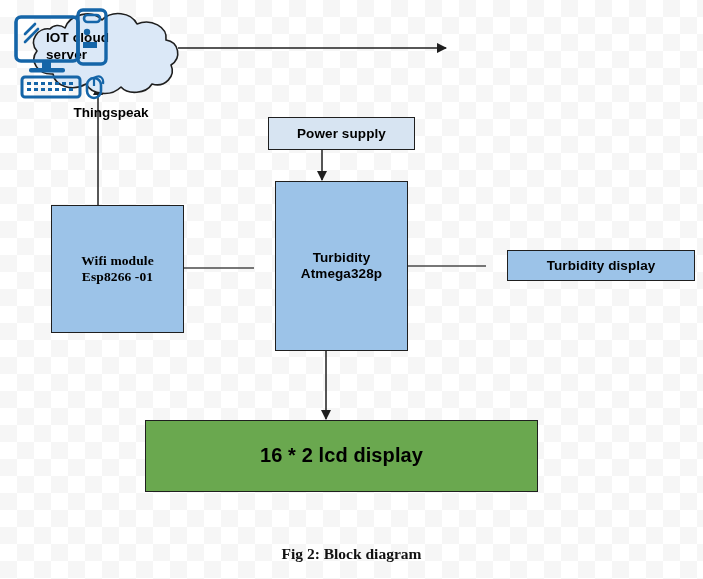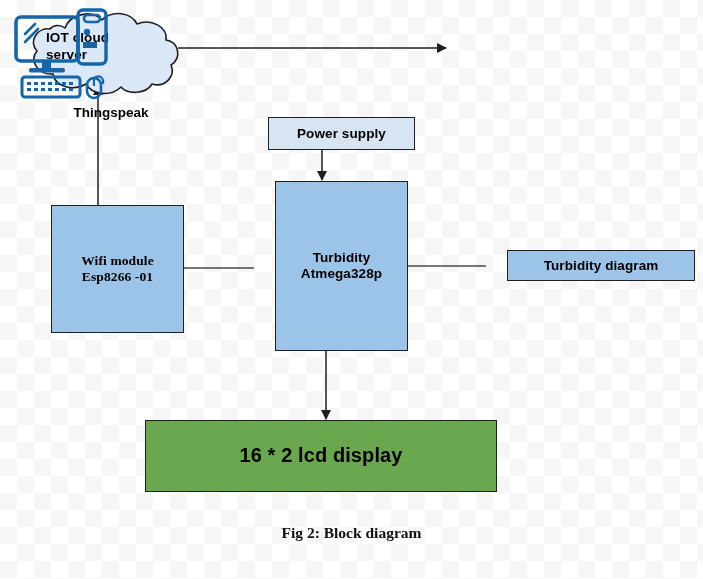--- a/index.html
+++ b/index.html
@@ -108,21 +108,21 @@
     left: 487px;
     top: 250px;
     width: 188px;
     height: 31px;
     background: #9cc3e8;
     font-size: 13.5px;
   }
   #lcd-display {
     left: 125px;
     top: 420px;
-    width: 352px;
+    width: 393px;
     height: 72px;
     background: #6aa84f;
     font-size: 20px;
   }
 
   
   #thingspeak-node {
     left: 452px;
     top: 6px;
     width: 126px;
@@ -143,21 +143,21 @@
     font-size: 13.5px;
     font-weight: bold;
     color: #000;
     margin-left: 48px;
   }
 
   
   #figure-caption {
     position: absolute;
     left: 0;
-    top: 524px;
+    top: 545px;
     width: 703px;
     text-align: center;
     font-family: "Liberation Serif", serif;
     font-size: 15.5px;
     font-weight: bold;
     color: #111111;
   }
 </style>
 </head>
 <body>
@@ -245,21 +245,21 @@
     <span>Wifi module
 Esp8266 -01</span>
   </div>
 
   <div id="controller" class="node box">
     <span>Turbidity
 Atmega328p</span>
   </div>
 
   <div id="turbidity-sensor" class="node box">
-    <span>Turbidity diagram</span>
+    <span>Turbidity display</span>
   </div>
 
   <div id="lcd-display" class="node box">
     <span>16 * 2 lcd display</span>
   </div>
 
   <div id="figure-caption">Fig 2: Block diagram</div>
 
 </div>
 

